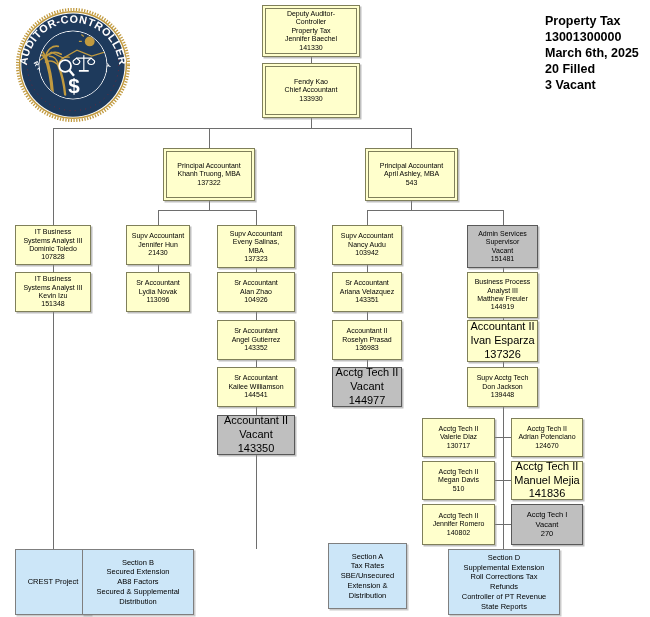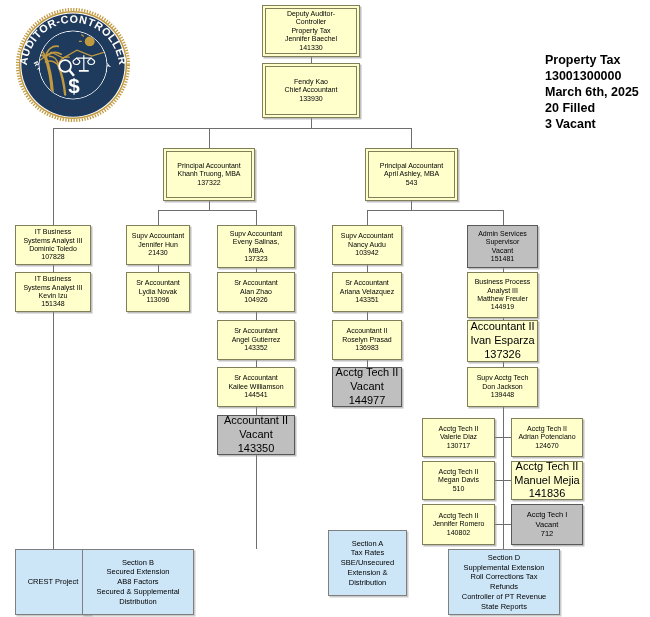--- a/index.html
+++ b/index.html
@@ -17,21 +17,21 @@
   .exec{border-width:1.5px;outline:1px solid #7F7F5A;outline-offset:-4px;}
   .vacant{background:#BFBFBF;border-color:#595959;}
   .lg{font-size:11px;line-height:1.25;}
   .md{font-size:7.5px;line-height:1.25;}
   .section{
     background:#CCE6F8;border:1px solid #7F7F7F;font-size:7.5px;line-height:1.3;
     box-shadow:1.5px 1.5px 0 rgba(140,140,140,.45);
   }
   #info{
     position:absolute;left:545px;top:13px;z-index:1;width:104px;
-    font-size:12.5px;font-weight:bold;color:#000;line-height:1.28;white-space:pre-line;margin-top:39px;
+    font-size:12.5px;font-weight:bold;color:#000;line-height:1.28;white-space:pre-line;
   }
   #logo{position:absolute;left:14px;top:6px;z-index:1;}
 </style>
 </head>
 <body>
 
 <div id="chart">
 
   <svg id="connectors" width="650" height="617" shape-rendering="crispEdges">
     <g stroke="#6E6E6E" stroke-width="1" fill="none">
@@ -238,29 +238,29 @@
 Megan Davis
 510</div>
   <div class="box lg" style="left:511px;top:461px;width:72px;height:39px">Acctg Tech II
 Manuel Mejia
 141836</div>
   <div class="box" style="left:422px;top:504px;width:73px;height:41px">Acctg Tech II
 Jennifer Romero
 140802</div>
   <div class="box vacant md" style="left:511px;top:504px;width:72px;height:41px">Acctg Tech I
 Vacant
-712</div>
+270</div>
 
   <div class="box section" style="left:15px;top:549px;width:76px;height:66px">CREST Project</div>
   <div class="box section" style="left:82px;top:549px;width:112px;height:66px">Section B
 Secured Extension
 AB8 Factors
 Secured &amp; Supplemental
 Distribution</div>
-  <div class="box section" style="left:328px;top:530px;width:79px;height:66px">Section A
+  <div class="box section" style="left:328px;top:543px;width:79px;height:66px">Section A
 Tax Rates
 SBE/Unsecured
 Extension &amp;
 Distribution</div>
   <div class="box section" style="left:448px;top:549px;width:112px;height:66px">Section D
 Supplemental Extension
 Roll Corrections Tax
 Refunds
 Controller of PT Revenue
 State Reports</div>

